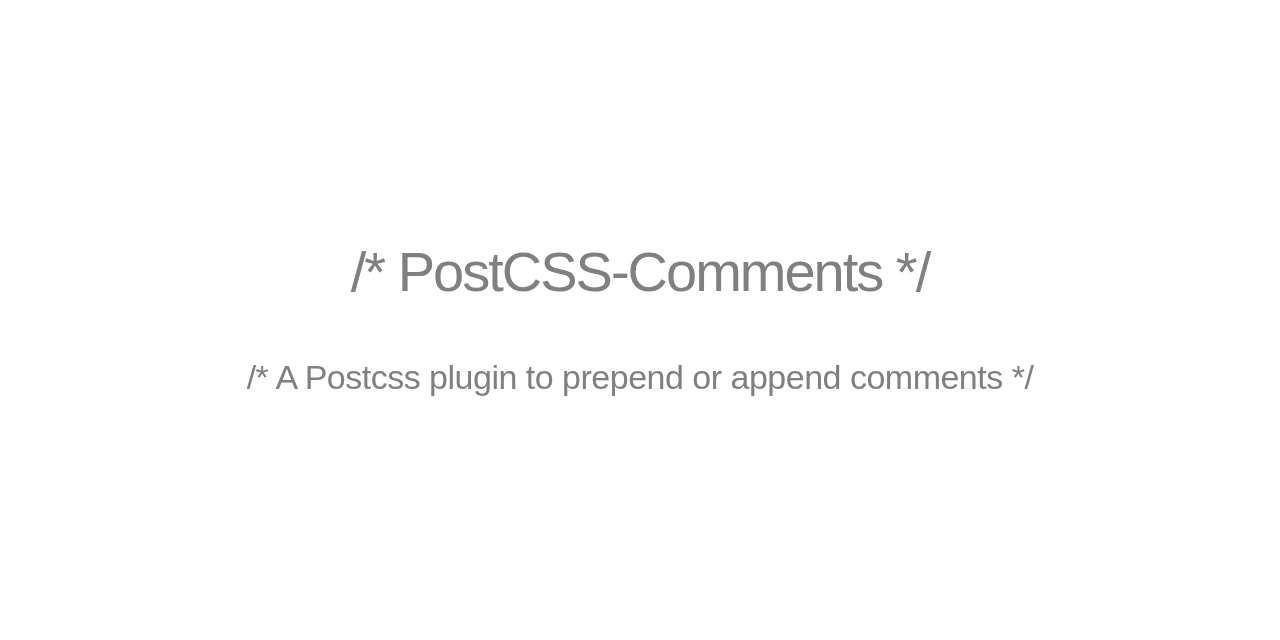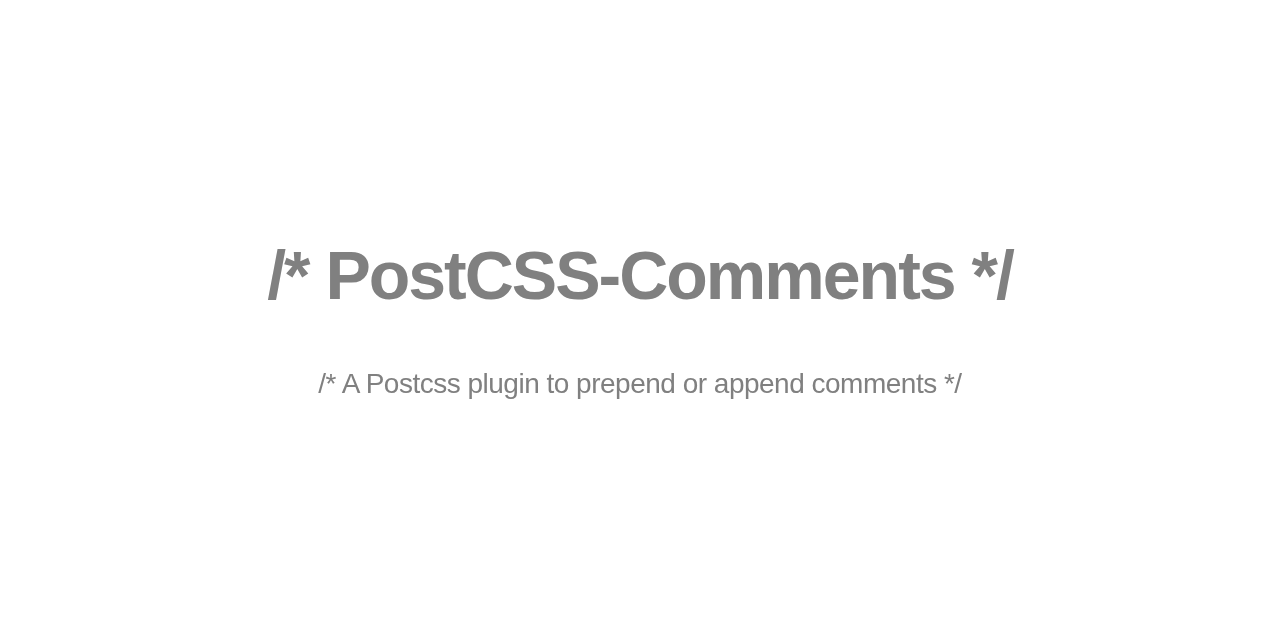--- a/index.html
+++ b/index.html
@@ -12,30 +12,30 @@
       height: 640px;
       background: #ffffff;
       font-family: "Helvetica Neue", Helvetica, Arial, sans-serif;
       display: flex;
       flex-direction: column;
       align-items: center;
       justify-content: center;
       color: #808080;
     }
     .title {
-      font-size: 68px;
-      font-weight: 700;
+      font-size: 56px;
+      font-weight: 400;
       letter-spacing: -2px;
       text-align: center;
       margin-bottom: 50px;
       color: #808080;
     }
     .subtitle {
       text-align: center;
-      font-size: 28px;
+      font-size: 34px;
       font-weight: 300;
       line-height: 1.4;
       color: #808080;
       letter-spacing: -0.5px;
     }
     .subtitle-line {
       display: block;
     }
   </style>
 </head>

